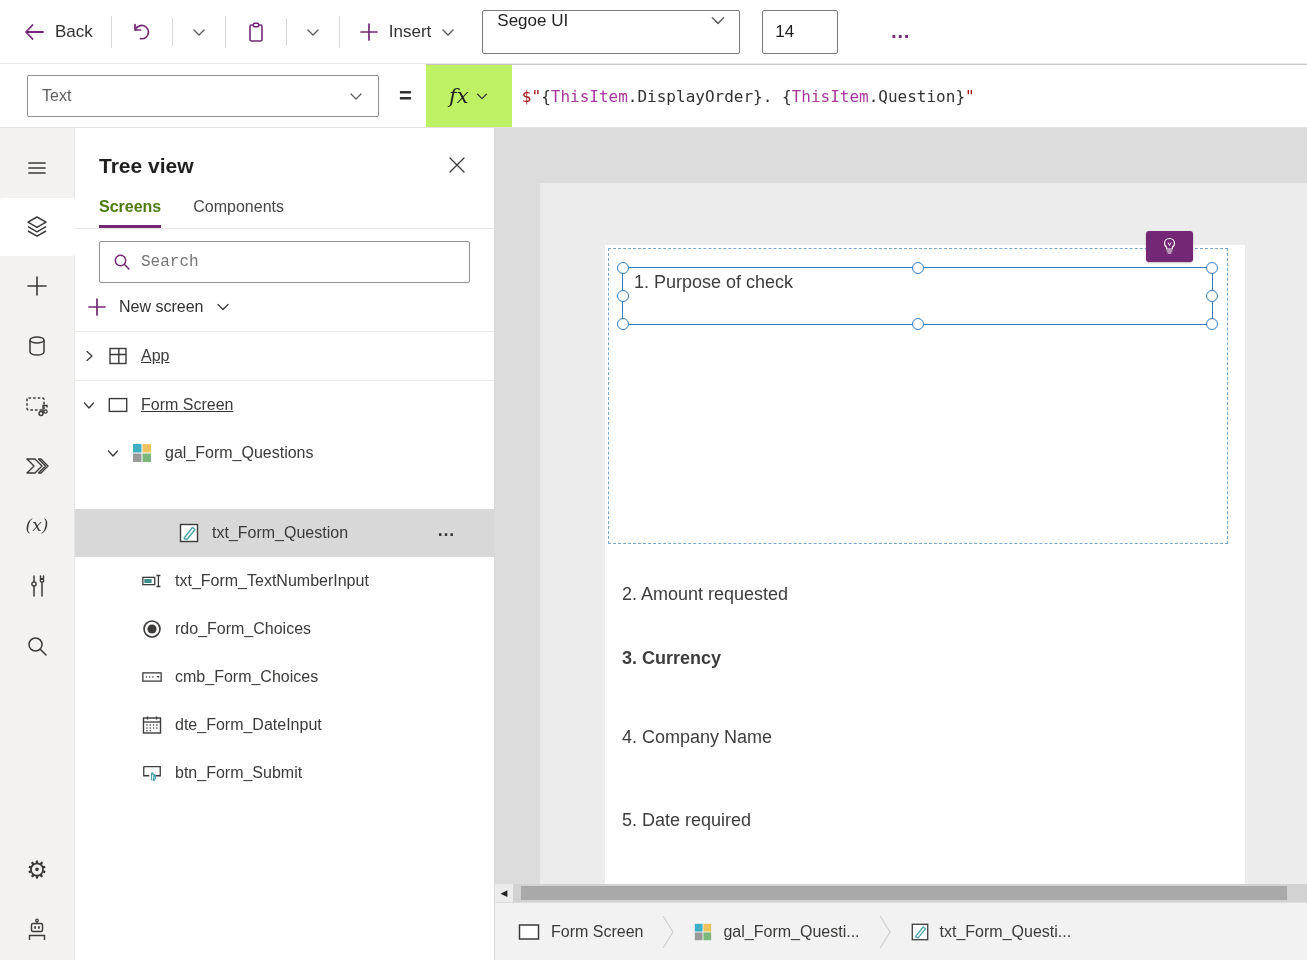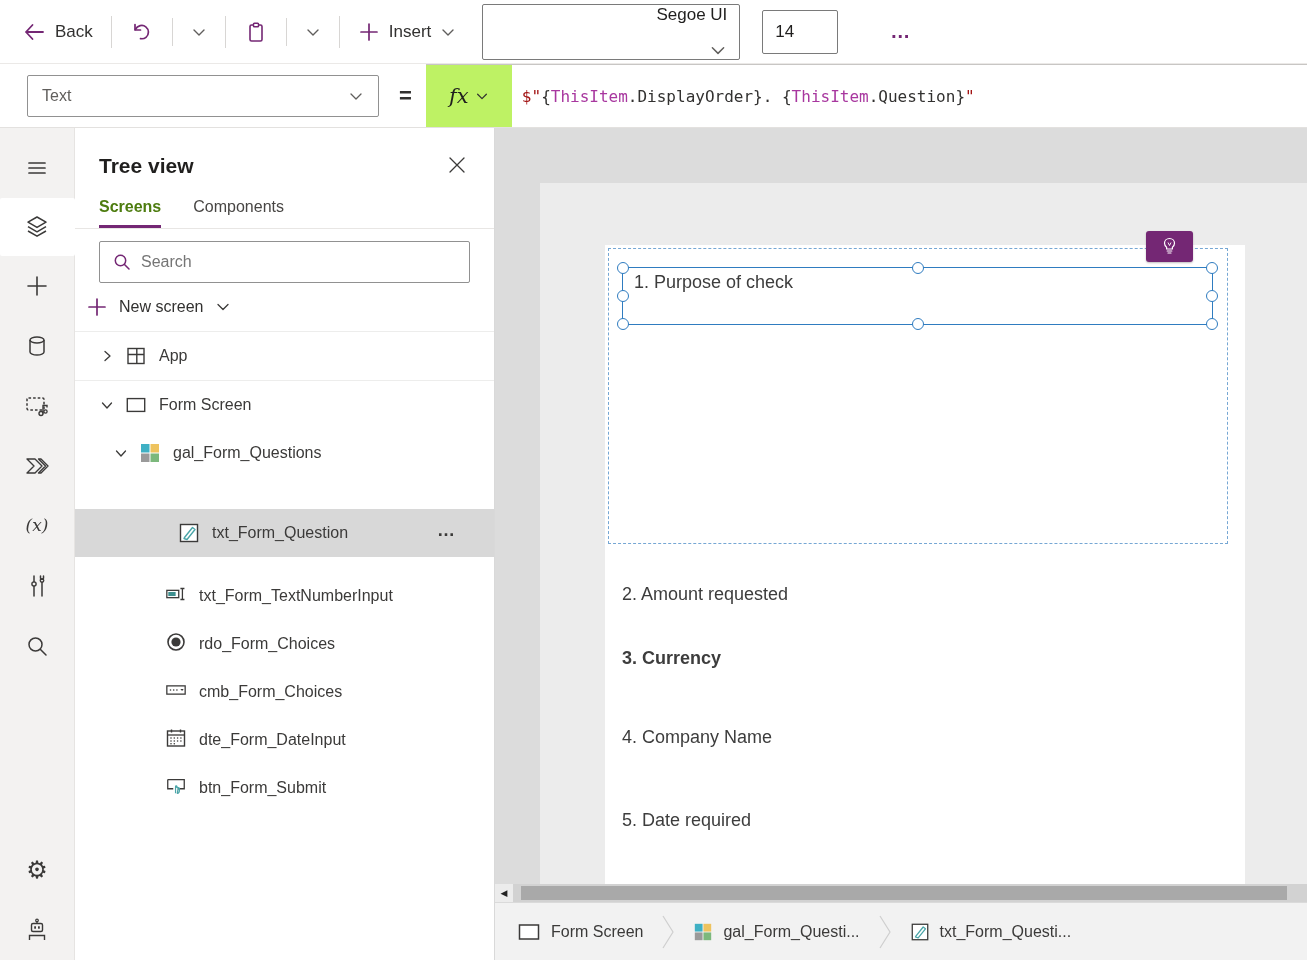--- a/index.html
+++ b/index.html
@@ -6,21 +6,21 @@
   html,body { width:1307px; height:960px; overflow:hidden; }
   body { font-family:"Liberation Sans","DejaVu Sans",sans-serif; background:#fff; color:#323130; }
 
   
   .toolbar { height:64px; display:flex; align-items:center; padding:0 14px; background:#fff; border-bottom:1px solid #ebe9e7; }
   .tb-btn { display:flex; align-items:center; gap:9px; padding:6px 8px; cursor:pointer; }
   .tb-label { font-size:17px; color:#323130; }
   .tb-divider { width:1px; height:32px; background:#d8d6d4; margin:0 10px; }
   .tb-divider.short { height:28px; }
   .chev { display:inline-flex; }
-  .font-combo { width:258px; height:56px; border:1px solid #7a7a7a; border-radius:2px; display:flex; align-items:flex-end; justify-content:space-between; padding:0 12px 0 14px; margin-left:18px; background:#fff; cursor:pointer;flex-direction:column; }
+  .font-combo { width:258px; height:44px; border:1px solid #7a7a7a; border-radius:2px; display:flex; align-items:flex-start; justify-content:space-between; padding:0 12px 0 14px; margin-left:18px; background:#fff; cursor:pointer; }
   .font-combo span { font-size:17px; color:#201f1e; }
   .size-box { width:76px; height:44px; border:1px solid #7a7a7a; border-radius:2px; margin-left:22px; padding:0 12px; font-size:17px; color:#201f1e; font-family:inherit; background:#fff; }
   .overflow-dots { color:#742774; font-size:20px; font-weight:bold; letter-spacing:2px; margin-left:52px; cursor:pointer; }
 
   
   .formula-bar { height:64px; display:flex; align-items:center; background:#fff; border-bottom:1px solid #e3e1df; }
   .prop-select { width:352px; height:42px; border:1px solid #919191; border-radius:2px; margin-left:27px; display:flex; align-items:center; justify-content:space-between; padding:0 14px; cursor:pointer; background:#fff; }
   .prop-select span { font-size:16px; color:#605e5c; }
   .equals { font-size:22px; font-weight:700; color:#323130; margin:0 14px 0 20px; }
   .fx-zone { flex:1; align-self:stretch; display:flex; border-top:1px solid #c8c6c4; }
@@ -45,35 +45,35 @@
   
   .tree-panel { width:420px; background:#fff; border-right:1px solid #d9d9d9; position:relative; }
   .tp-title { font-size:21px; font-weight:700; color:#201f1e; margin:26px 0 0 24px; }
   .tp-close { position:absolute; top:154px0; right:26px; cursor:pointer; }
   .tp-close { top:26px; }
   .tp-tabs { display:flex; gap:32px; margin:20px 0 0 24px; }
   .tp-tab { font-size:16px; padding-bottom:9px; cursor:pointer; color:#484644; }
   .tp-tab.active { color:#4d7c0f; font-weight:700; border-bottom:3px solid #742774; }
   .tp-tabs-divider { height:1px; background:#e8e6e4; }
   .search-box { margin:12px 24px 0 24px; height:42px; border:1px solid #919191; border-radius:2px; display:flex; align-items:center; padding:0 10px 0 12px; gap:9px; background:#fff; }
-  .search-box input { border:none; outline:none; flex:1; font-size:16px; color:#be185d; font-family:Liberation Sans, sans-serif; }
+  .search-box input { border:none; outline:none; flex:1; font-size:16px; color:#be185d; font-family:Liberation Mono, monospace; }
   .search-box input::placeholder { color:#757575; }
   .new-screen { height:48px; display:flex; align-items:center; gap:12px; padding-left:12px; cursor:pointer; }
   .new-screen span.ns-label { font-size:16px; color:#323130; }
   .section-divider { height:1px; background:#ededec; }
 
   .tree-row { height:48px; display:flex; align-items:center; cursor:pointer; position:relative; }
   .tree-row.selected { background:#d8d8d8; }
   .tree-row .chevbox { width:24px; display:flex; justify-content:center; }
   .tree-row .t-icon { width:22px; height:22px; display:flex; align-items:center; justify-content:center; margin-left:6px; }
   .tree-row .t-label { font-size:16px; color:#3b3a39; margin-left:12px; white-space:nowrap; }
   .row-ellipsis { position:absolute; right:37px; top:50%; transform:translateY(-62%); font-size:18px; font-weight:bold; color:#3b3a39; letter-spacing:2px; }
-  .pl-1 { padding-left:20px; }
-  .pl-2 { padding-left:34px; }
-  .pl-2nc { padding-left:84px;align-items:flex-end; }
+  .pl-1 { padding-left:2px;text-decoration:underline; }
+  .pl-2 { padding-left:26px; }
+  .pl-2nc { padding-left:60px; }
   .pl-3nc { padding-left:97px;margin-top:32px; }
 
   
   .canvas { flex:1; position:relative; background:#dcdcdc; overflow:hidden; }
   .page { position:absolute; left:45px; top:55px; right:0; height:701px; background:#ececec; }
   .gallery-bg { position:absolute; left:110px; top:117px; width:640px; height:639px; background:#ffffff; }
   .gallery-dashed { position:absolute; left:113px; top:120px; width:620px; height:296px; border:1px dashed #76a7d4; }
   .ctrl-sel { position:absolute; left:127px; top:139px; width:591px; height:58px; border:1px solid #2f7cc0; background:transparent; }
   .ctrl-text { font-size:18px; color:#3d3d3d; padding:4px 0 0 11px; }
   .handle { position:absolute; width:12px; height:12px; border-radius:50%; background:#fff; border:1.5px solid #2f7cc0; }

